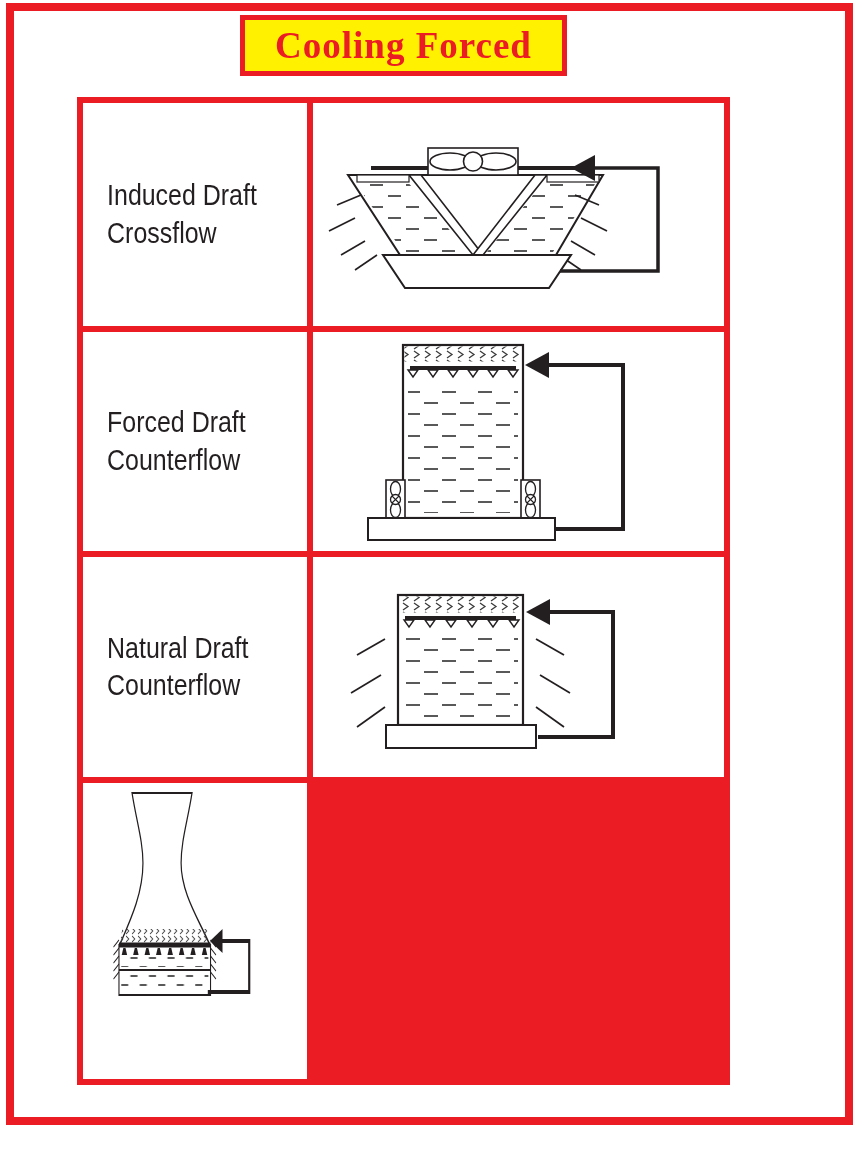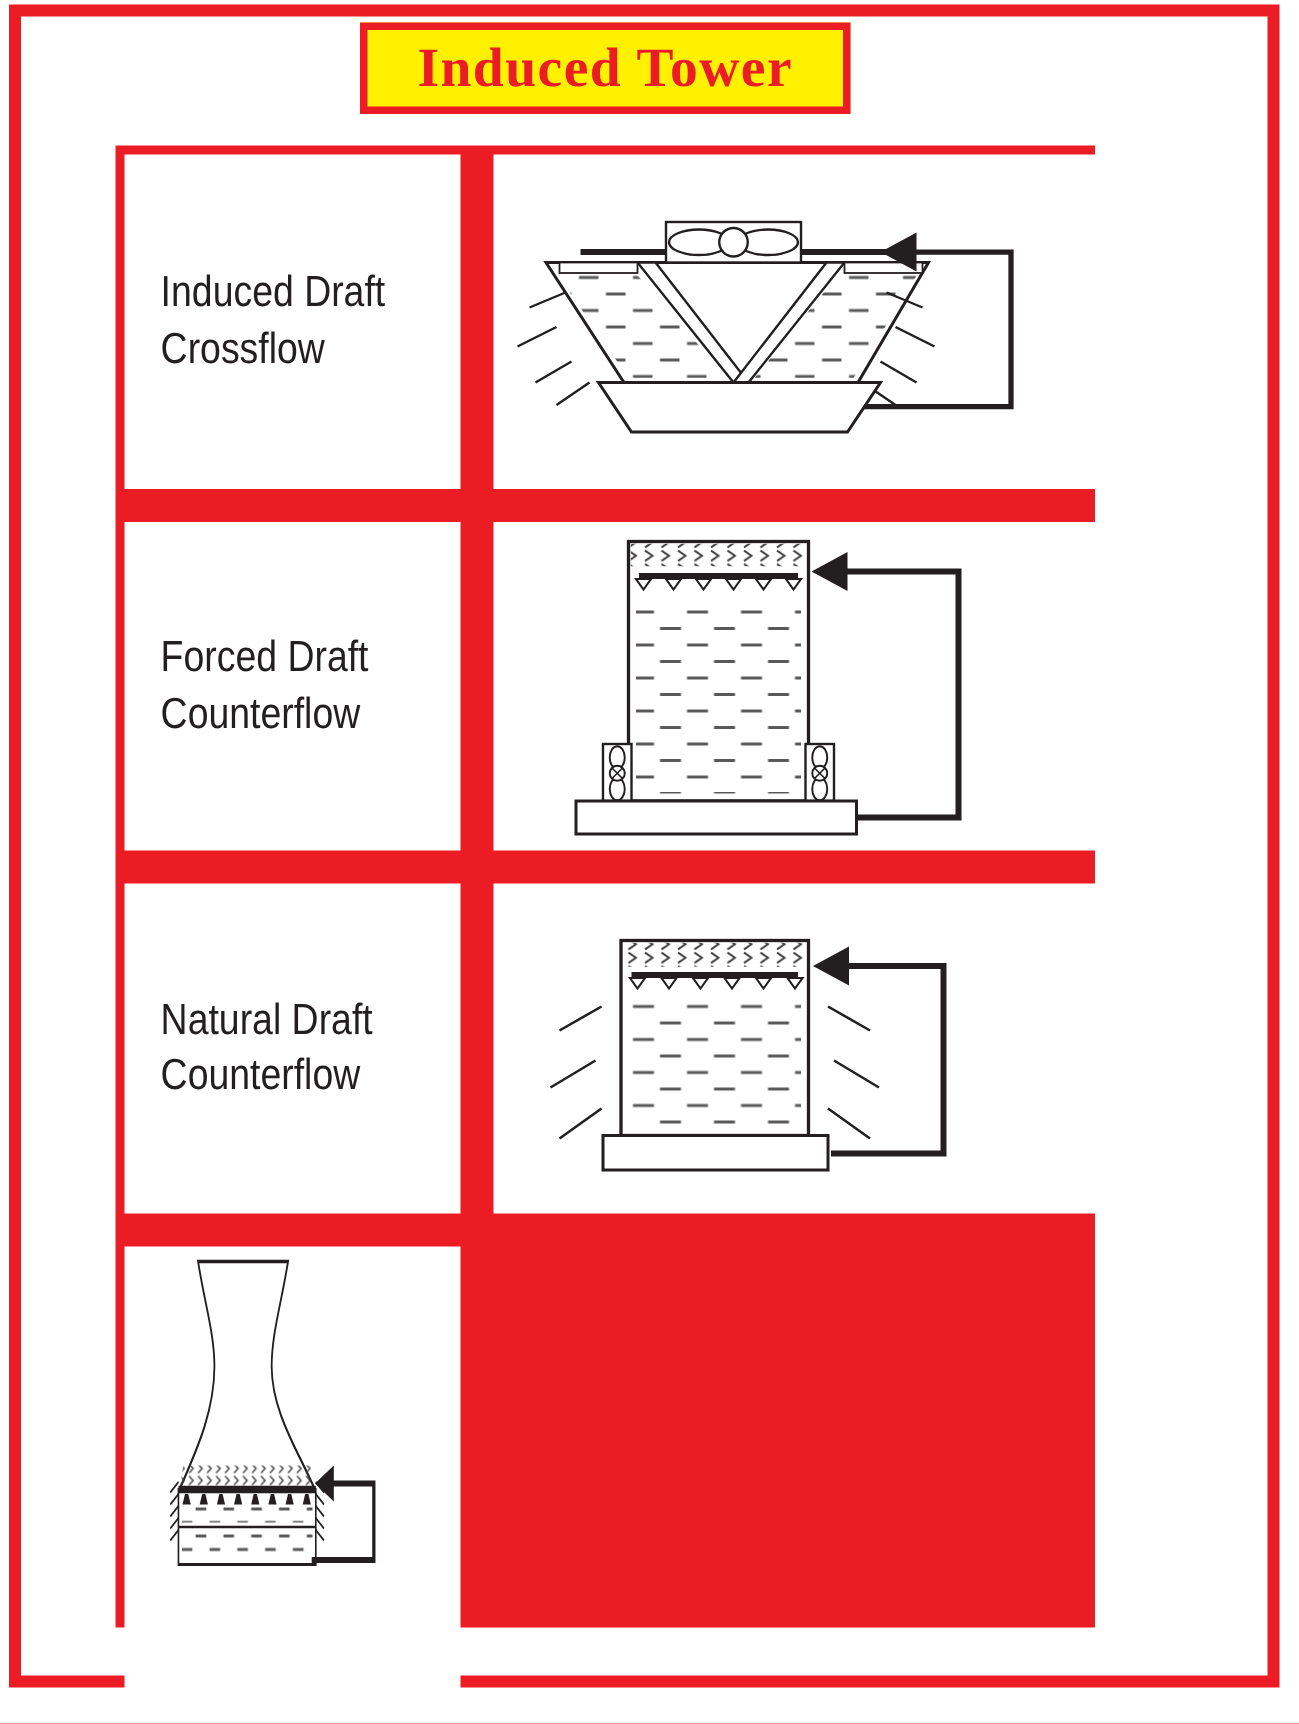--- a/index.html
+++ b/index.html
@@ -17,37 +17,37 @@
     display:flex;align-items:center;justify-content:center;
   }
   .title-banner span{
     font-family:"Liberation Serif","DejaVu Serif",serif;
     font-weight:bold;font-size:37px;color:#EC1C24;letter-spacing:1px;
   }
   .type-table{
     position:absolute;left:77px;top:97px;width:653px;height:988px;
     background:#EC1C24;box-sizing:border-box;padding:6px;
     display:grid;grid-template-columns:224px 411px;
-    grid-template-rows:223px 219px 220px 296px;gap:22px;
+    grid-template-rows:223px 219px 220px 296px;gap:6px;
   }
   .cell{background:#ffffff;position:relative;}
   .label-cell{display:flex;align-items:center;}
   .label-text{
     padding-left:28px;font-size:29px;line-height:1.28;color:#231F20;
     transform:scaleX(0.86);transform-origin:left center;white-space:nowrap;
   }
   .diagram-cell svg{position:absolute;left:0;top:0;width:100%;height:100%;}
 </style>
 </head>
 <body>
 
 <div class="outer-frame"></div>
 
 <div class="title-banner">
-  <span>Induced Tower</span>
+  <span>Cooling Forced</span>
 </div>
 
 <div class="type-table">
 
   <div class="cell label-cell">
     <div class="label-text">
       <span>Induced Draft</span><br>
       <span>Crossflow</span>
     </div>
   </div>

